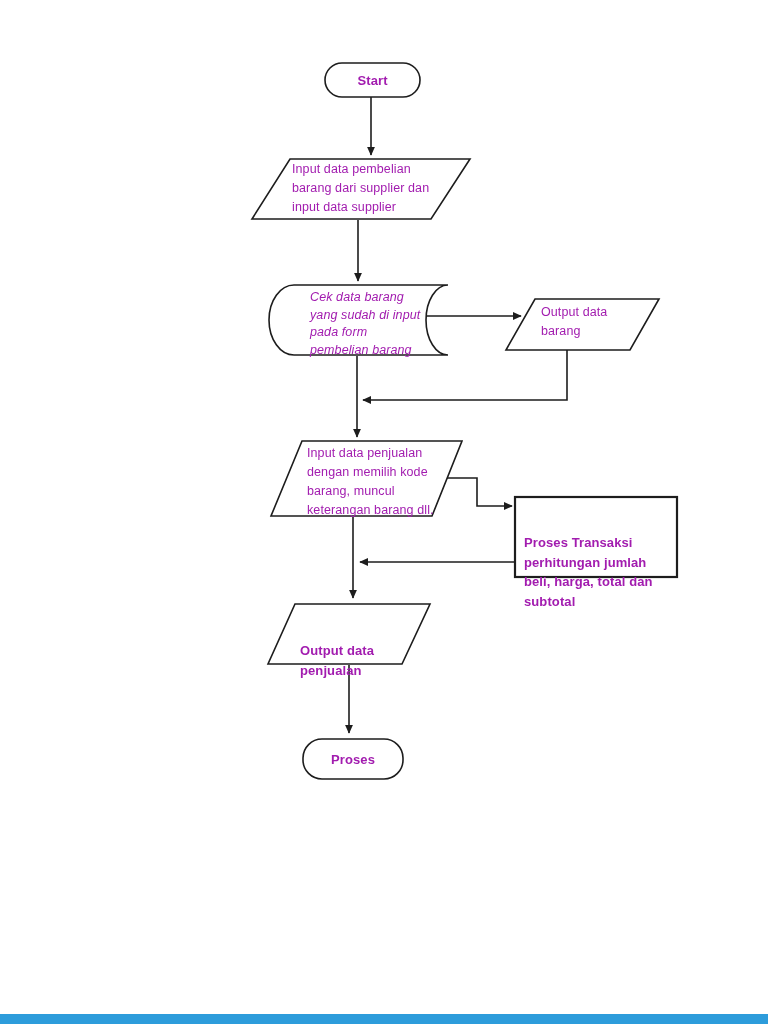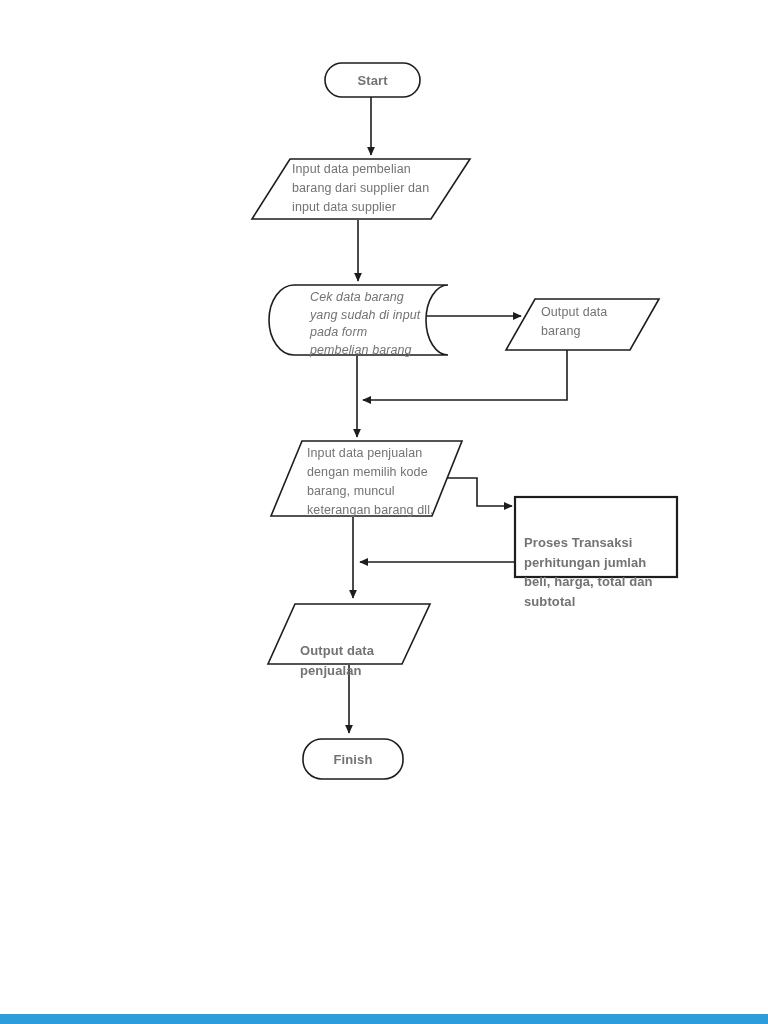--- a/index.html
+++ b/index.html
@@ -13,21 +13,21 @@
     position: relative;
     width: 768px; height: 1024px;
     background: #ffffff;
   }
   svg.diagram {
     position: absolute; left: 0; top: 0;
     width: 768px; height: 1024px;
   }
   .label {
     position: absolute;
-    color: #737373;
+    color: #a21caf;
     font-size: 12.5px;
     line-height: 19px;
     white-space: pre-line;
     letter-spacing: 0.1px;
     border-radius: 16px;
   }
   .label.center {
     display: flex; align-items: center; justify-content: center;
     text-align: center;
   }
@@ -95,16 +95,16 @@
 keterangan barang dll.</div>
 
   <div class="label bold lh-wide" style="left:524px; top:502px; width:150px;">Proses Transaksi
 perhitungan jumlah
 beli, harga, total dan
 subtotal</div>
 
   <div class="label bold lh-wide" style="left:300px; top:610px; width:120px;">Output data
 penjualan</div>
 
-  <div class="label center bold" style="left:303px; top:739px; width:100px; height:40px;">Finish</div>
+  <div class="label center bold" style="left:303px; top:739px; width:100px; height:40px;">Proses</div>
 
   <div class="bottom-bar" style="background: rgb(45, 156, 219);"></div>
 </div>
 
 </body></html>

